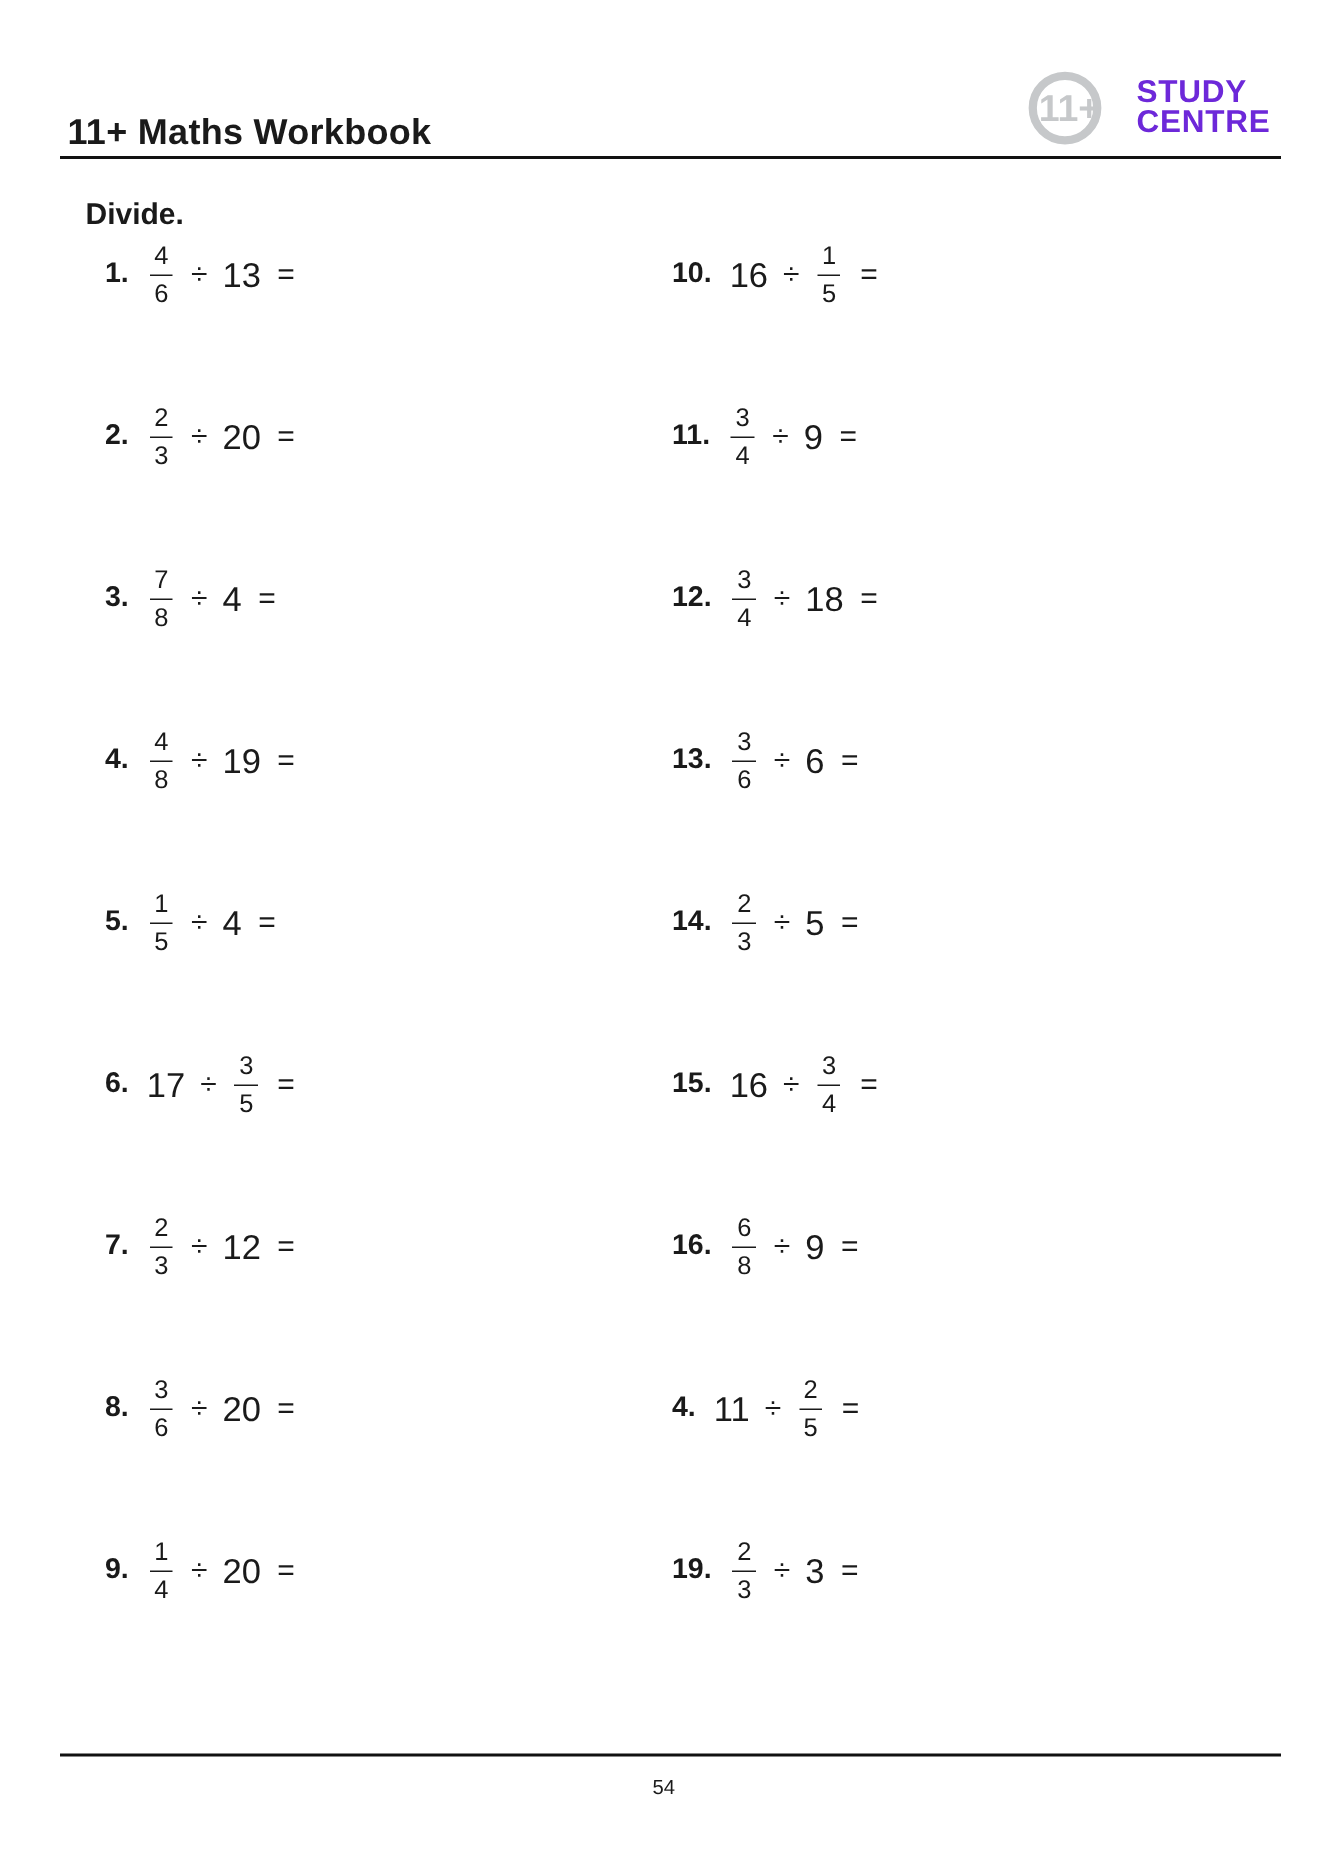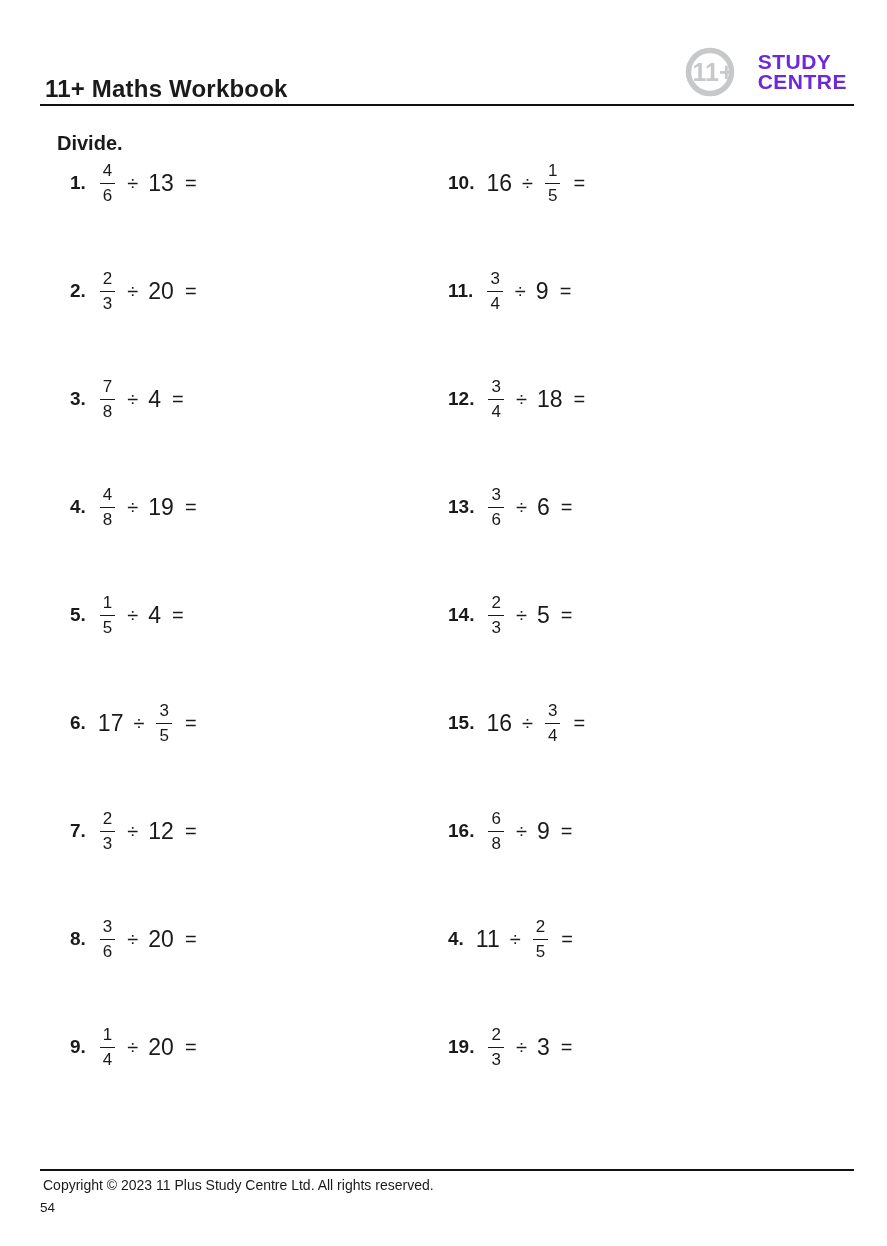--- a/index.html
+++ b/index.html
@@ -39,21 +39,21 @@
   }
   .fraction .numerator { padding: 0 3px 1px; border-bottom: 1.6px solid #1a1a1a; }
   .fraction .denominator { padding: 1px 3px 0; }
   .op { font-size: 20px; margin: 0 9px; }
   .whole { font-size: 23px; margin: 0 1px; text-align: right; }
   .op.equals { margin: 0 0 0 10px; }
 
   
   .footer { margin-top: 68px; border-top: 2px solid #111; padding-top: 6px; }
   .copyright { font-size: 14px; margin-left: 3px; }
-  .pagenum { text-align: left; font-size: 13.5px; margin-top: 7px; padding-right: 9px; }
+  .pagenum { text-align: center; font-size: 13.5px; margin-top: 7px; padding-right: 9px; }
 </style>
 </head>
 <body>
 
 <div class="page">
 
   <header class="header">
     <h1 class="title">11+ Maths Workbook</h1>
     <div class="logo">
       <svg class="logo-badge" width="54" height="54" viewBox="0 0 54 54">
@@ -246,17 +246,16 @@
           <span class="numerator">2</span>
           <span class="denominator">3</span>
         </span>
         <span class="op">÷</span>
         <span class="whole">3</span>
         <span class="op equals">=</span>
       </div>
     </div>
 
   <footer class="footer">
-    <div class="copyright">Copyright © 2023 11 Plus Study Centre Ltd. All rights reserved.</div>
     <div class="pagenum">54</div>
   </footer>
 
 </div>
 
 </body></html>

